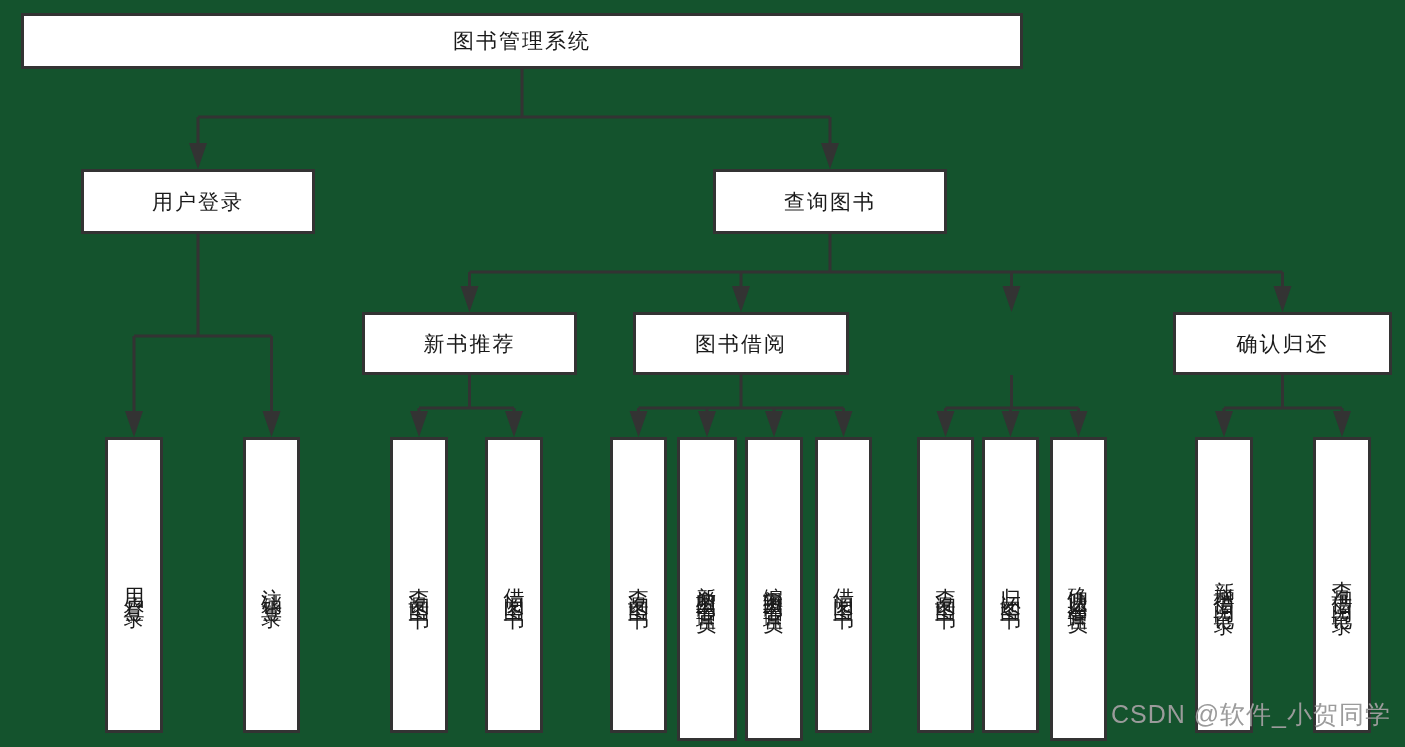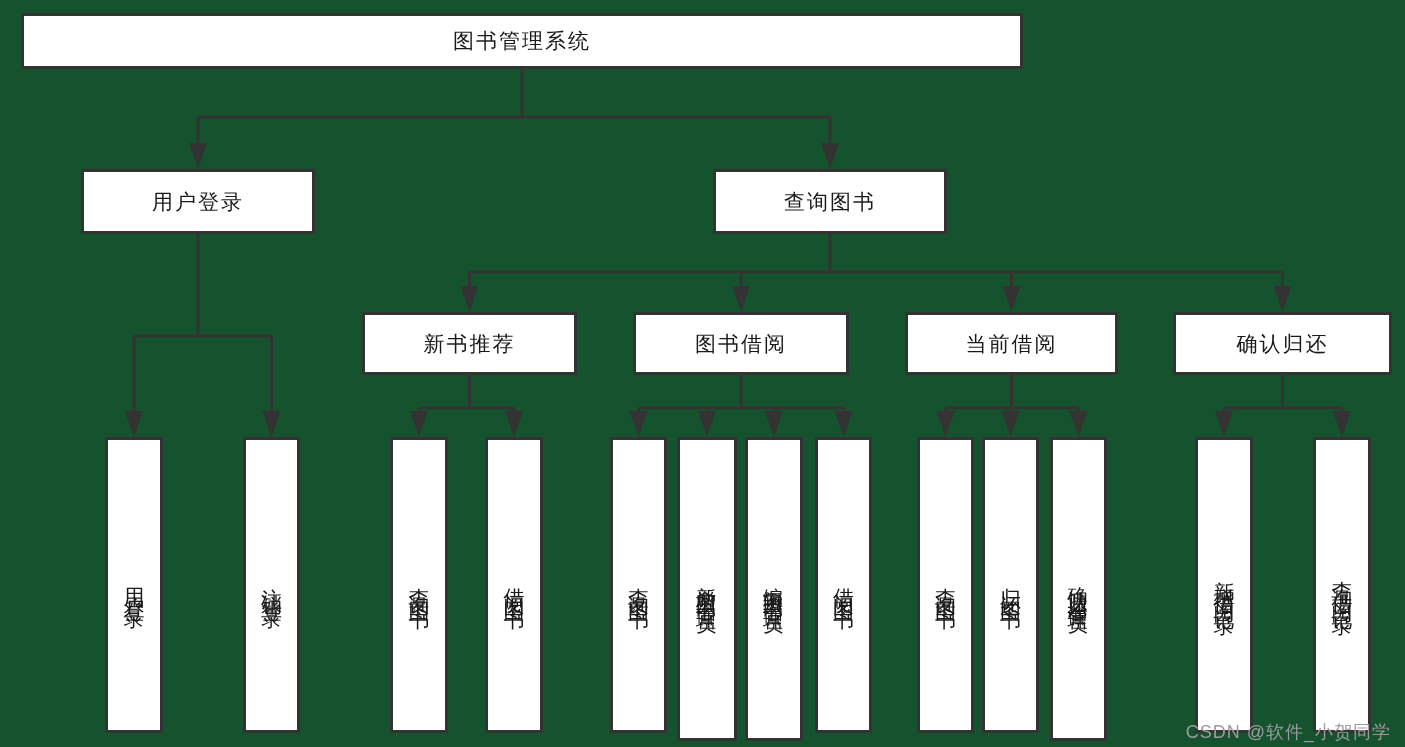--- a/index.html
+++ b/index.html
@@ -53,23 +53,23 @@
     white-space: nowrap;
   }
   .leaf.tall {
     height: 304px;
     font-size: 20px;
     letter-spacing: 4px;
   }
   .watermark {
     position: absolute;
     right: 14px;
-    bottom: 3px;
+    bottom: 16px;
     color: #9b9b9b;
-    font-size: 18px;
+    font-size: 25px;
     letter-spacing: 1px;
   }
 
   
   #root-box   { left: 21px;   top: 13px;  width: 1002px; height: 56px; }
   #n-login    { left: 81px;   top: 169px; width: 234px;  height: 65px; }
   #n-bookmgmt { left: 713px;  top: 169px; width: 234px;  height: 65px; }
   #n-newrec   { left: 362px;  top: 312px; width: 215px;  height: 63px; }
   #n-borrow   { left: 633px;  top: 312px; width: 216px;  height: 63px; }
   #n-current  { left: 905px;  top: 312px; width: 213px;  height: 63px; }
@@ -126,21 +126,20 @@
     <path fill="#333333" stroke="none" d="M1215 411 L1233 411 L1224 437 Z M1333 411 L1351 411 L1342 437 Z"></path>
   </svg>
 
   <div class="node" id="root-box">图书管理系统</div>
 
   <div class="node" id="n-login">用户登录</div>
   <div class="node" id="n-bookmgmt">查询图书</div>
 
   <div class="node" id="n-borrow">图书借阅</div>
   <div class="node" id="n-newrec">新书推荐</div>
-  <div class="node" id="n-current">当前借阅</div>
   <div class="node" id="n-records">确认归还</div>
 
   <div class="leaf" id="lf-c1">用户登录</div>
   <div class="leaf" id="lf-c2">注销登录</div>
 
   <div class="leaf" id="lf-d1">查询图书</div>
   <div class="leaf" id="lf-d2">借阅图书</div>
 
   <div class="leaf" id="lf-e1">查询图书</div>
   <div class="leaf tall" id="lf-e2">新增图书（管理员）</div>

